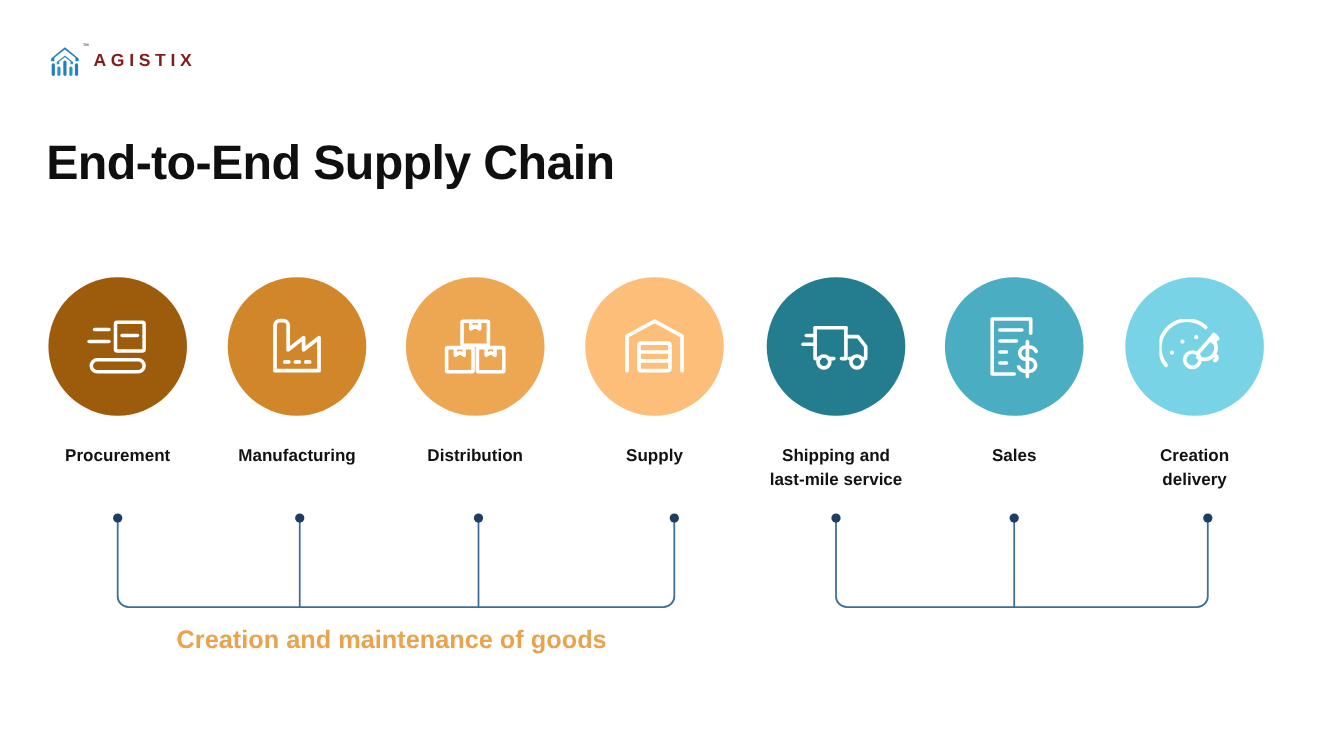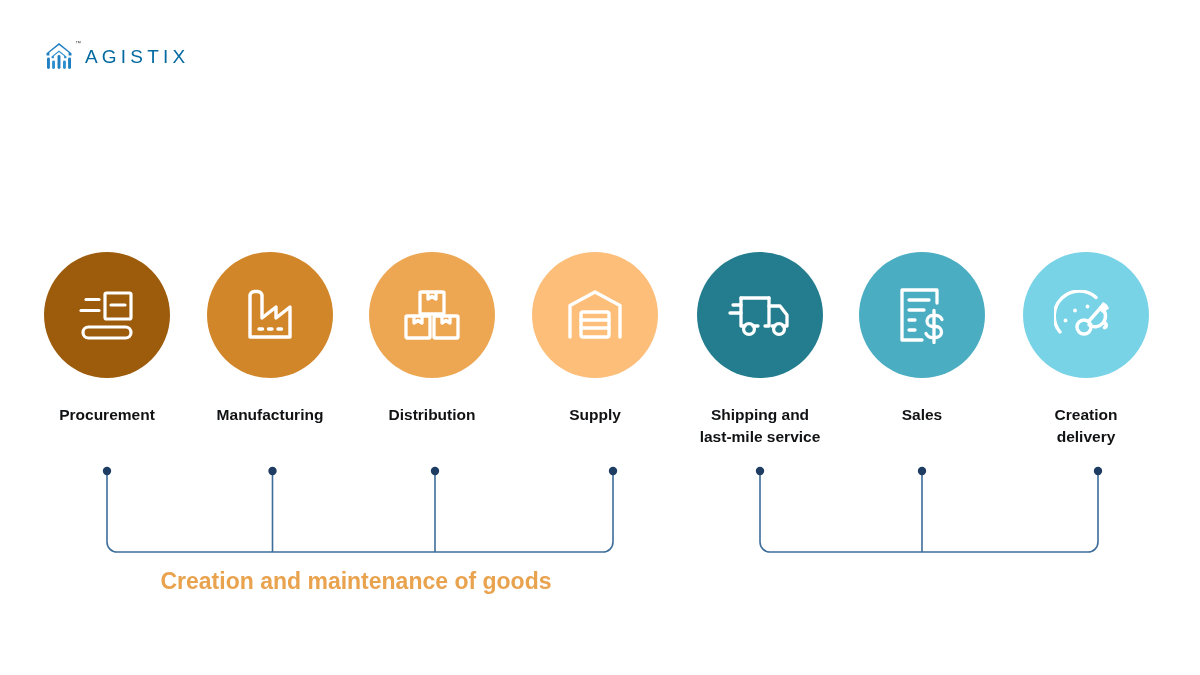--- a/index.html
+++ b/index.html
@@ -34,24 +34,24 @@
   #logo-tm {
     font-size: 6px;
     color: #3a3f47;
     align-self: flex-start;
     margin-top: 4px;
     margin-left: 1px;
     letter-spacing: 0;
   }
   #logo-word {
     margin-left: 4px;
-    font-size: 19px;
-    font-weight: normal;
+    font-size: 16px;
+    font-weight: bold;
     letter-spacing: 4.2px;
-    color: #0369a1;
+    color: #7f1d1d;
     line-height: 1;
   }
 
   
   #title {
     position: absolute;
     left: 42px;
     top: 124px;
     font-size: 44px;
     font-weight: bold;
@@ -114,20 +114,21 @@
         <rect x="8.1" y="20.4" width="2.9" height="8.6" rx="1.45" fill="#2e8fd0"></rect>
         <rect x="13.55" y="15.0" width="2.9" height="14.0" rx="1.45" fill="#1f7fc0"></rect>
         <rect x="19.0" y="20.4" width="2.9" height="8.6" rx="1.45" fill="#2e8fd0"></rect>
         <rect x="24.1" y="17.6" width="2.9" height="11.4" rx="1.45" fill="#1f7fc0"></rect>
       </svg>
     </span>
     <span id="logo-tm">™</span>
     <span id="logo-word">AGISTIX</span>
   </div>
 
+  <div id="title">End-to-End Supply Chain</div>
 
   <div class="stage" style="left:44px">
     <div class="circle" style="background:#9c5c0c">
       <span>
         <svg width="64" height="56" viewBox="0 0 64 56">
           <g fill="none" stroke="#ffffff" stroke-width="3.2" stroke-linecap="round" stroke-linejoin="round">
             <rect x="30" y="6" width="26" height="26" rx="1.5"></rect>
             <line x1="36" y1="18" x2="50" y2="18"></line>
             <line x1="11" y1="12.5" x2="24" y2="12.5"></line>
             <line x1="6" y1="23.5" x2="24" y2="23.5"></line>

